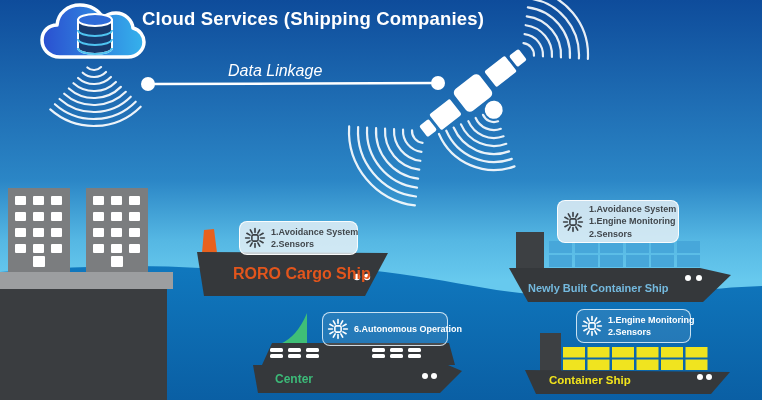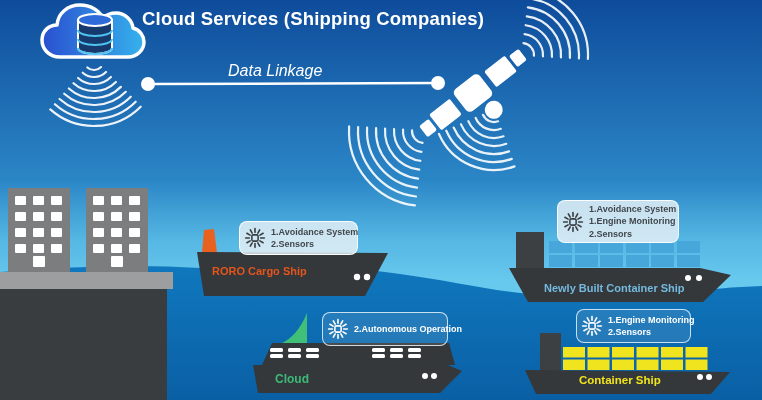--- a/index.html
+++ b/index.html
@@ -20,24 +20,24 @@
   .feature-box{display:flex;align-items:center;gap:5px;box-sizing:border-box;padding:16px 4px;border-radius:8px;}
   .feature-box .lines{line-height:1.35;white-space:nowrap;}
   .box-light{background:rgba(233,241,246,0.82);border:1px solid rgba(255,255,255,0.9);
     color:#41474c;font-size:9px;font-weight:700;}
   .box-dark{background:rgba(255,255,255,0.10);border:1px solid rgba(230,243,252,0.85);
     color:#fff;font-size:9px;font-weight:700;}
   .gear{width:22px;height:22px;flex:0 0 auto;}
   .box-light .gear{color:#3a3f44;}
   .box-dark .gear{color:#ffffff;}
   .ship-name{font-weight:bold;white-space:nowrap;}
-  .name-roro{left:212px;top:265px;font-size:11px;}
+  .name-roro{left:233px;top:265px;font-size:16px;}
   .name-nbcs{left:528px;top:282px;font-size:11px;}
   .name-ferry{left:275px;top:372px;font-size:12px;}
-  .name-cship{left:549px;top:374px;font-size:11.5px;margin-left:30px;}
+  .name-cship{left:549px;top:374px;font-size:11.5px;}
   .arc{fill:none;stroke:#fff;stroke-width:2.2;stroke-linecap:round;}
 </style>
 </head>
 <body>
 
 <div class="scene">
 
   <svg class="layer" width="762" height="400" viewBox="0 0 762 400">
     <defs>
       <linearGradient id="cloudGrad" x1="0" y1="0" x2="1" y2="0">
@@ -286,32 +286,32 @@
       <div>1.Engine Monitoring</div>
       <div>2.Sensors</div>
     </div>
   </div>
 
   <div class="abs feature-box box-dark" style="left:322px;top:312px;width:126px;height:28px;">
     <svg class="gear" viewBox="0 0 24 24">
         <use href="#gear-sym"></use>
       </svg>
     <div class="lines">
-      <div>2.Autonomous Operation</div>
+      <div>6.Autonomous Operation</div>
     </div>
   </div>
 
   <div class="abs feature-box box-dark" style="left:576px;top:309px;width:115px;height:16px;">
     <svg class="gear" viewBox="0 0 24 24">
         <use href="#gear-sym"></use>
       </svg>
     <div class="lines">
       <div>1.Engine Monitoring</div>
       <div>2.Sensors</div>
     </div>
   </div>
 
   <div class="abs ship-name name-roro" style="color: rgb(226, 85, 28);">RORO Cargo Ship</div>
-  <div class="abs ship-name name-nbcs" style="color: rgb(116, 185, 222); margin-left: 16px;">Newly Built Container Ship</div>
-  <div class="abs ship-name name-ferry" style="color: rgb(60, 186, 120);">Cloud</div>
+  <div class="abs ship-name name-nbcs" style="color: rgb(116, 185, 222);">Newly Built Container Ship</div>
+  <div class="abs ship-name name-ferry" style="color: rgb(60, 186, 120);">Center</div>
   <div class="abs ship-name name-cship" style="color: rgb(242, 228, 28);">Container Ship</div>
 
 </div>
 
 </body></html>

